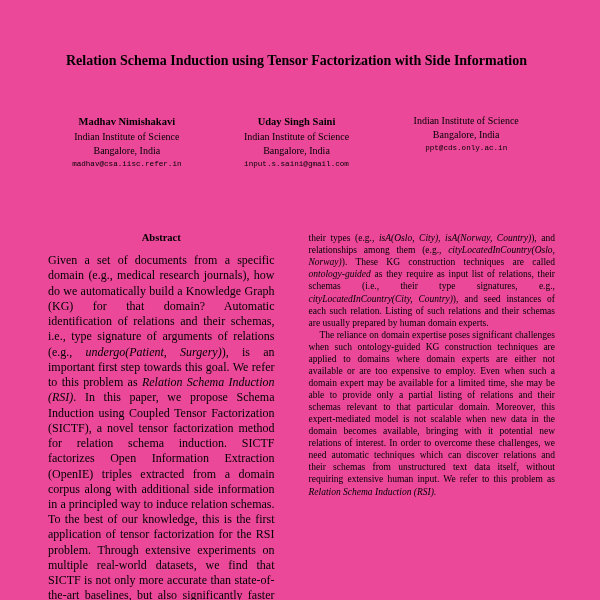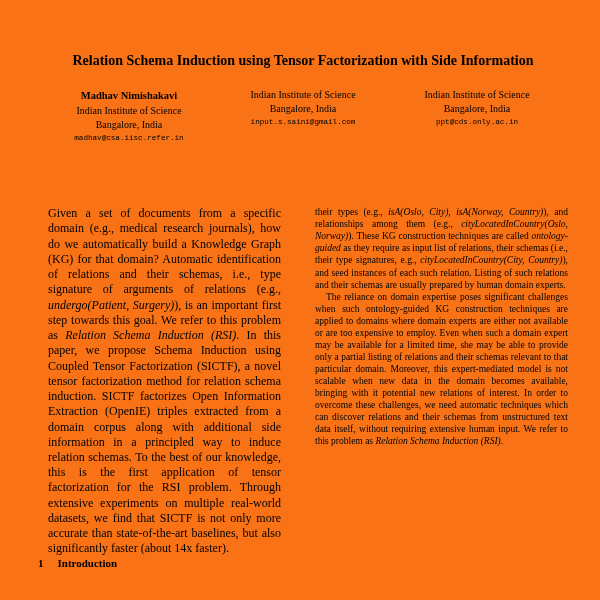--- a/index.html
+++ b/index.html
@@ -1,30 +1,30 @@
 <!DOCTYPE html>
 <html><head>
 <meta charset="utf-8">
 <style>
   * { margin:0; padding:0; box-sizing:border-box; }
   html, body { width:600px; height:600px; }
   body { background:#f2f2f2; font-family:"Liberation Serif", serif; }
   .page {
     width:600px; height:600px;
-    background:#f97316; color:#000000;
-    padding:52px 32px 0 38px;
+    background:#ec4899; color:#000000;
+    padding:52px 45px 0 38px;
     overflow:hidden;
   }
   .title {
     font-size:14px; font-weight:bold; text-align:center;
     line-height:1.32; max-width:470px; margin:0 auto;
   }
   .authors {
     display:flex; justify-content:space-between;
-    margin-top:18px; padding:0 4px;
+    margin-top:44px; padding:0 4px;
   }
   .author { text-align:center; flex:1; }
   .author-name { font-size:10.5px; font-weight:bold; line-height:1.5; }
   .author-aff  { font-size:10px; line-height:1.35; }
   .author-email {
     font-family:"Liberation Mono","DejaVu Sans Mono",monospace;
     font-size:7.6px; margin-top:3px; white-space:nowrap;
   }
   .body-cols { display:flex; gap:24px; margin-top:64px; }
   .col { flex:1; min-width:0; }
@@ -52,36 +52,38 @@
   <div class="authors">
 
     <div class="author">
       <div class="author-name">Madhav Nimishakavi</div>
       <div class="author-aff">Indian Institute of Science</div>
       <div class="author-aff">Bangalore, India</div>
       <div class="author-email">madhav@csa.iisc.refer.in</div>
     </div>
 
     <div class="author">
+      <div class="author-name">Uday Singh Saini</div>
       <div class="author-aff">Indian Institute of Science</div>
       <div class="author-aff">Bangalore, India</div>
       <div class="author-email">input.s.saini@gmail.com</div>
     </div>
 
     <div class="author">
       <div class="author-aff">Indian Institute of Science</div>
       <div class="author-aff">Bangalore, India</div>
       <div class="author-email">ppt@cds.only.ac.in</div>
     </div>
 
   </div>
 
   <div class="body-cols">
 
     <div class="col">
+      <div class="abstract-heading">Abstract</div>
       <div class="abstract-body"><span>Given a set of documents from a specific domain (e.g., medical research journals), how do we automatically build a Knowledge Graph (KG) for that domain? Automatic identification of relations and their schemas, i.e., type signature of arguments of relations (e.g., </span><i>undergo(Patient, Surgery)</i><span>), is an important first step towards this goal. We refer to this problem as </span><i>Relation Schema Induction (RSI)</i><span>. In this paper, we propose Schema Induction using Coupled Tensor Factorization (SICTF), a novel tensor factorization method for relation schema induction. SICTF factorizes Open Information Extraction (OpenIE) triples extracted from a domain corpus along with additional side information in a principled way to induce relation schemas. To the best of our knowledge, this is the first application of tensor factorization for the RSI problem. Through extensive experiments on multiple real-world datasets, we find that SICTF is not only more accurate than state-of-the-art baselines, but also significantly faster (about 14x faster).</span></div>
       <div class="section-heading">
         <span class="section-num">1</span><span>Introduction</span>
       </div>
     </div>
 
     <div class="col">
       <p class="para"><span>their types (e.g., </span><i>isA(Oslo, City)</i><span>, </span><i>isA(Norway, Country)</i><span>), and relationships among them (e.g., </span><i>cityLocatedInCountry(Oslo, Norway)</i><span>).  These KG construction techniques are called </span><i>ontology-guided</i><span> as they require as input list of relations, their schemas (i.e., their type signatures, e.g., </span><i>cityLocatedInCountry(City, Country)</i><span>), and seed instances of each such relation. Listing of such relations and their schemas are usually prepared by human domain experts.</span></p>
       <p class="para indent"><span>The reliance on domain expertise poses significant challenges when such ontology-guided KG construction techniques are applied to domains where domain experts are either not available or are too expensive to employ. Even when such a domain expert may be available for a limited time, she may be able to provide only a partial listing of relations and their schemas relevant to that particular domain. Moreover, this expert-mediated model is not scalable when new data in the domain becomes available, bringing with it potential new relations of interest. In order to overcome these challenges, we need automatic techniques which can discover relations and their schemas from unstructured text data itself, without requiring extensive human input. We refer to this problem as </span><i>Relation Schema Induction (RSI)</i><span>.</span></p>
     </div>

